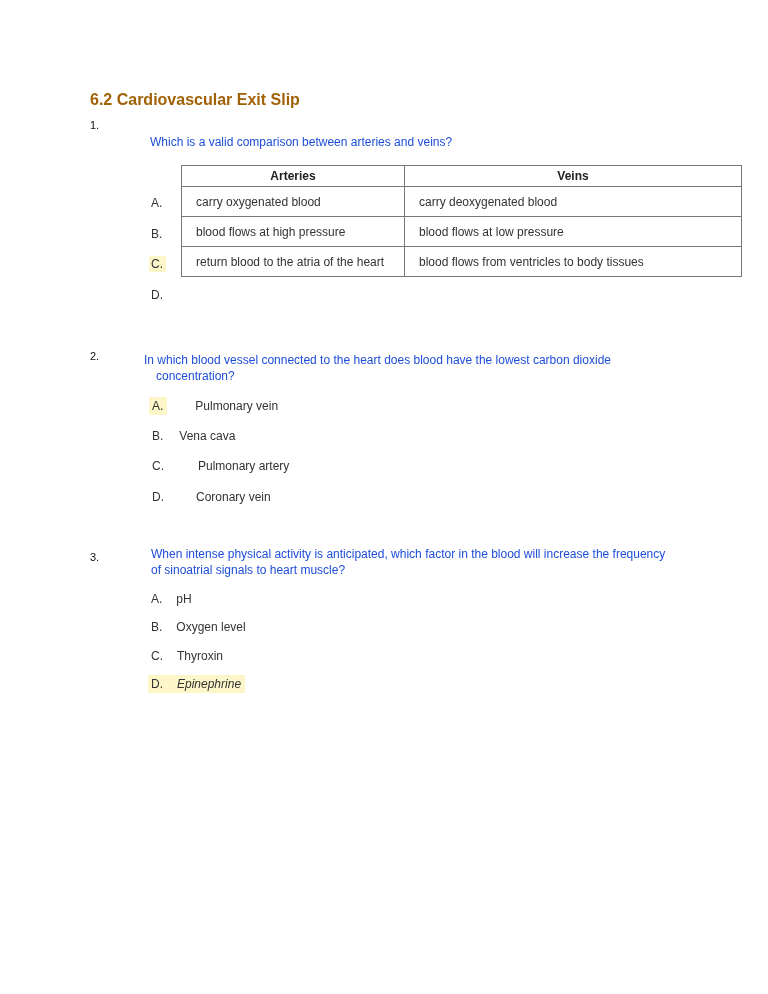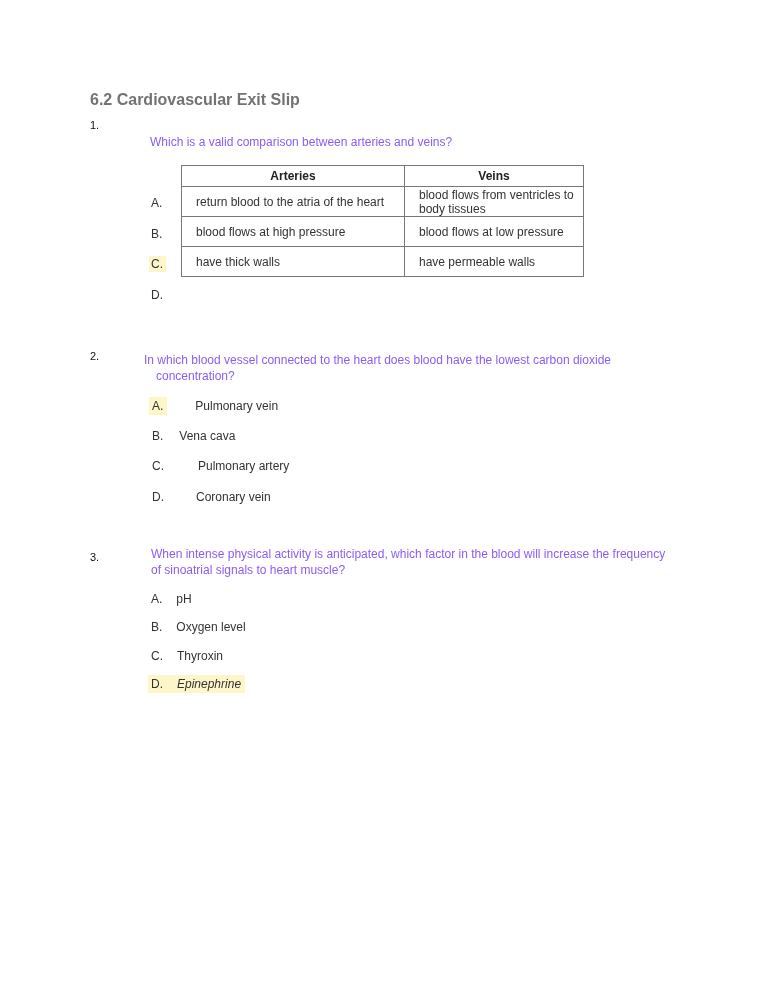--- a/index.html
+++ b/index.html
@@ -1,32 +1,32 @@
 <!DOCTYPE html>
 <html><head>
   <meta charset="utf-8">
   <style>
     html, body { margin: 0; padding: 0; background: #ffffff; }
     body { width: 768px; height: 994px; position: relative; overflow: hidden; }
     .page-title {
       position: absolute; left: 90px; top: 91px;
       font-family: "Liberation Sans", sans-serif; font-weight: bold;
-      font-size: 16px; color: #737373; margin: 0;
+      font-size: 16px; color: #a16207; margin: 0;
     }
     .qnum {
       position: absolute; left: 90px;
       font-family: "Liberation Sans", sans-serif; font-size: 11px; color: #111;
     }
     .qtext {
       position: absolute; font-family: "Liberation Sans", sans-serif;
-      font-size: 12px; color: #8b5cf6; line-height: 16px;
+      font-size: 12px; color: #1d4ed8; line-height: 16px;
     }
     table.cmp {
       position: absolute; left: 181px; top: 165px;
-      width: 403px; border-collapse: collapse;
+      width: 561px; border-collapse: collapse;
       font-family: "Liberation Sans", sans-serif; font-size: 12px; color: #333;
     }
     table.cmp th, table.cmp td {
       border: 1.5px solid #777; height: 29px; padding: 0 0 0 14px;
       text-align: left; font-weight: normal;
     }
     table.cmp th { height: 20px; text-align: center; font-weight: bold; padding: 0; color: #222; }
     table.cmp td.arteries, table.cmp th.arteries { width: 208px; }
     .rowlabel {
       position: absolute; left: 149px;
@@ -56,30 +56,30 @@
 
 <table class="cmp">
   <thead>
     <tr>
       <th class="arteries">Arteries</th>
       <th>Veins</th>
     </tr>
   </thead>
   <tbody>
     <tr>
-      <td class="arteries">return blood to the atria of the heart</td>
-      <td>blood flows from ventricles to body tissues</td>
+      <td class="arteries">carry oxygenated blood</td>
+      <td>carry deoxygenated blood</td>
     </tr>
     <tr>
       <td class="arteries">blood flows at high pressure</td>
       <td>blood flows at low pressure</td>
     </tr>
     <tr>
-      <td class="arteries">have thick walls</td>
-      <td>have permeable walls</td>
+      <td class="arteries">return blood to the atria of the heart</td>
+      <td>blood flows from ventricles to body tissues</td>
     </tr>
   </tbody>
 </table>
 
 <div class="qnum" style="top:350px;">2.</div>
 <div class="qtext" style="left:144px; top:352px;">In which blood vessel connected to the heart does blood have the lowest carbon dioxide</div>
 <div class="qtext" style="left:156px; top:368px;">concentration?</div>
 
 <div class="option" style="left:149px; top:397px;">
   <span class="letter hl">A.</span>

